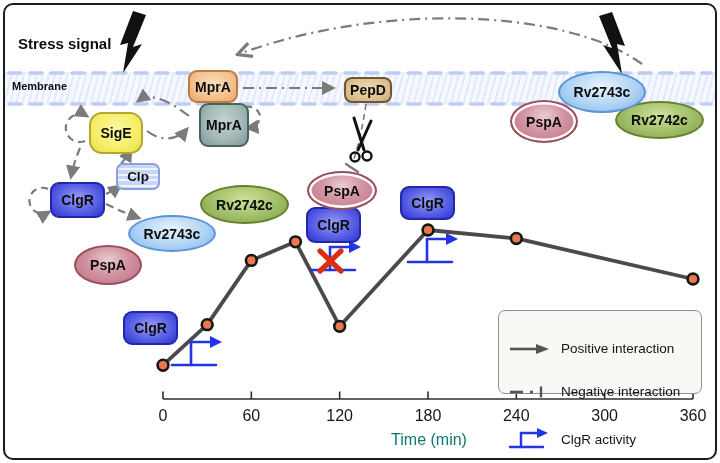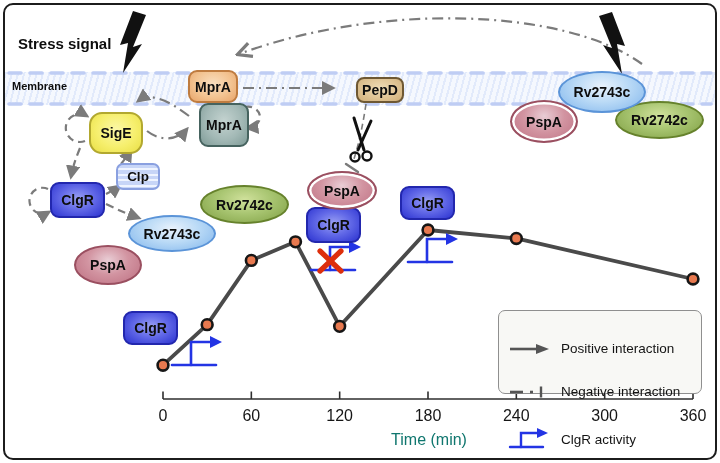--- a/index.html
+++ b/index.html
@@ -18,21 +18,21 @@
   .ellipse{border-radius:50%;margin-left:8px;}
   .n-mprb{background:radial-gradient(ellipse at 50% 40%,#f9debf 0%,#f3c492 55%,#e9a56a 100%);border:2px solid #bf7c40;}
   .n-mpra{background:radial-gradient(ellipse at 50% 40%,#c4d3d0 0%,#a3b9b6 55%,#7f9b97 100%);border:2px solid #46635f;}
   .n-sige{background:radial-gradient(ellipse at 50% 42%,#fbf7a8 0%,#f6ef6d 55%,#e9df46 100%);border:2px solid #b2a82f;border-radius:13px;}
   .n-clp{background:repeating-linear-gradient(180deg,#c7d5f7 0 3.5px,#eff4ff 3.5px 5.5px);border:2px solid #8aa0e0;border-radius:7px;font-size:13.5px;}
   .n-clgr{background:radial-gradient(ellipse at 50% 45%,#9aa0f3 0%,#646be8 45%,#3b42d7 85%,#3136c9 100%);border:2px solid #2227ae;}
   .n-rv2743{background:radial-gradient(ellipse at 50% 36%,#e9f2fc 0%,#badaf6 45%,#80b5ec 100%);border:2px solid #5b94d8;}
   .n-rv2742{background:radial-gradient(ellipse at 50% 36%,#d0e19c 0%,#a8c571 45%,#7f9f43 100%);border:2px solid #66822c;}
   .n-pspa{background:radial-gradient(ellipse at 50% 36%,#e9cdd5 0%,#d294a1 45%,#bd6f81 100%);border:2px solid #9a4f60;}
   .ring{box-shadow:inset 0 0 0 2.5px #fff;}
-  .n-pepd{background:radial-gradient(ellipse at 50% 42%,#eedcb7 0%,#dfc495 55%,#cfae78 100%);border:2px solid #6e5833;border-radius:8px;margin-left:12px;}
+  .n-pepd{background:radial-gradient(ellipse at 50% 42%,#eedcb7 0%,#dfc495 55%,#cfae78 100%);border:2px solid #6e5833;border-radius:8px;}
   .legend{position:absolute;left:498px;top:310px;width:204px;height:84px;z-index:4;
           background:#f8f8f5;border:1.5px solid #8f8f8f;border-radius:7px;
           display:flex;flex-direction:column;justify-content:space-evenly;padding:2px 0;box-sizing:border-box;}
   .legend-row{display:flex;align-items:center;gap:8px;padding-left:8px;margin-top:28px;}
   .legend-row .txt{font-size:13.5px;color:#141414;}
   .xlabel{position:absolute;left:429px;top:431px;transform:translateX(-50%);z-index:3;
           font-size:16px;color:#0f766e;white-space:nowrap;}
   .stress{left:18px;top:35px;font-size:15px;z-index:3;}
   .memlbl{left:12px;top:80px;font-size:11px;z-index:3;}
 </style>

